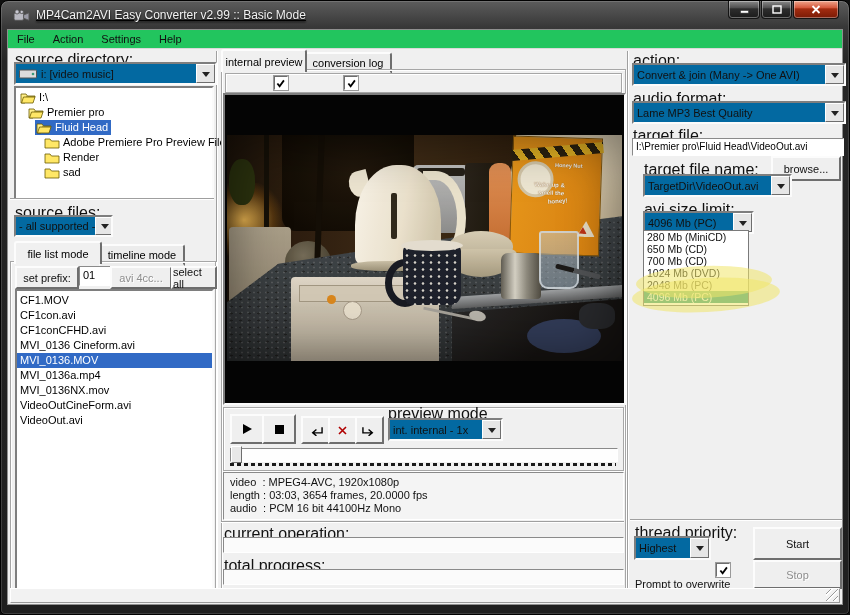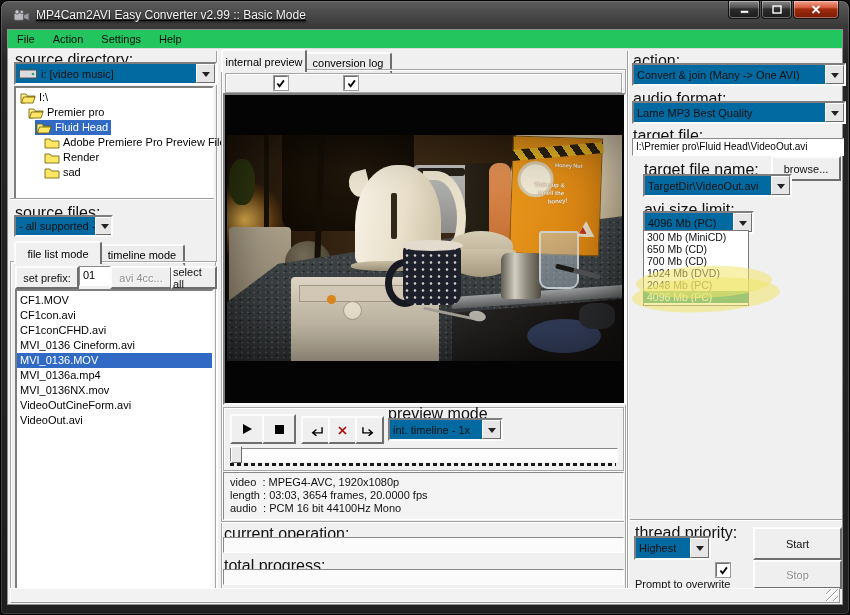--- a/index.html
+++ b/index.html
@@ -317,21 +317,21 @@
             <path d="M2 2 L9 9 M9 2 L2 9" stroke="#b00000" stroke-width="1.6"></path>
           </svg>
         </div>
     <div class="pbtn" style="left:347px;top:386px;width:25px;height:24px">
           <svg width="15" height="11" viewBox="0 0 16 11">
             <path d="M1 2 v6 H11 M7 4.5 L11 8 l-4 3.2" fill="none" stroke="#000" stroke-width="1.5"></path>
           </svg>
         </div>
     <div class="lbl" style="left:380px;top:375px">preview mode</div>
     <div class="combo" style="left:380px;top:388px;width:108px;height:19px">
-      <span>int. timeline - 1x</span>
+      <span>int. internal - 1x</span>
       <span class="cbtn"></span>
     </div>
     <div class="sunkenlite" style="position:absolute;left:222px;top:418px;width:386px;height:12px;background:#fefefe"></div>
     <div class="thumb" style="left:223px;top:416px;height:15px"></div>
     <div class="ticks" style="left:222px;top:433px;width:386px"></div>
 
     <div class="sunkenlite" style="position:absolute;left:215px;top:442px;width:399px;height:46px;background:#f4f4f4"></div>
     <div class="infoline" style="left:222px;top:446px">video  : MPEG4-AVC, 1920x1080p</div>
     <div class="infoline" style="left:222px;top:459px">length : 03:03, 3654 frames, 20.0000 fps</div>
     <div class="infoline" style="left:222px;top:472px">audio  : PCM 16 bit 44100Hz Mono</div>
@@ -365,21 +365,21 @@
       <span>TargetDir\VideoOut.avi</span>
       <span class="cbtn"></span>
     </div>
 
     <div class="lbl" style="left:636px;top:171px">avi size limit:</div>
     <div class="combo" style="left:635px;top:181px;width:104px;height:19px">
       <span>4096 Mb (PC)</span>
       <span class="cbtn"></span>
     </div>
     <div class="drop" style="left:635px;top:200px;width:104px;height:74px">
-      <div class="drow">300 Mb (MiniCD)</div>
+      <div class="drow">280 Mb (MiniCD)</div>
       <div class="drow">650 Mb (CD)</div>
       <div class="drow">700 Mb (CD)</div>
       <div class="drow">1024 Mb (DVD)</div>
       <div class="drow">2048 Mb (PC)</div>
       <div class="drow tealsel">4096 Mb (PC)</div>
     </div>
     <div class="blob" style="left:628px;top:236px;width:136px;height:32px;transform:rotate(-2deg)"></div>
     <div class="blob" style="left:624px;top:248px;width:148px;height:34px;transform:rotate(-3deg)"></div>
 
     <div class="hsep" style="left:622px;top:489px;width:212px"></div>

